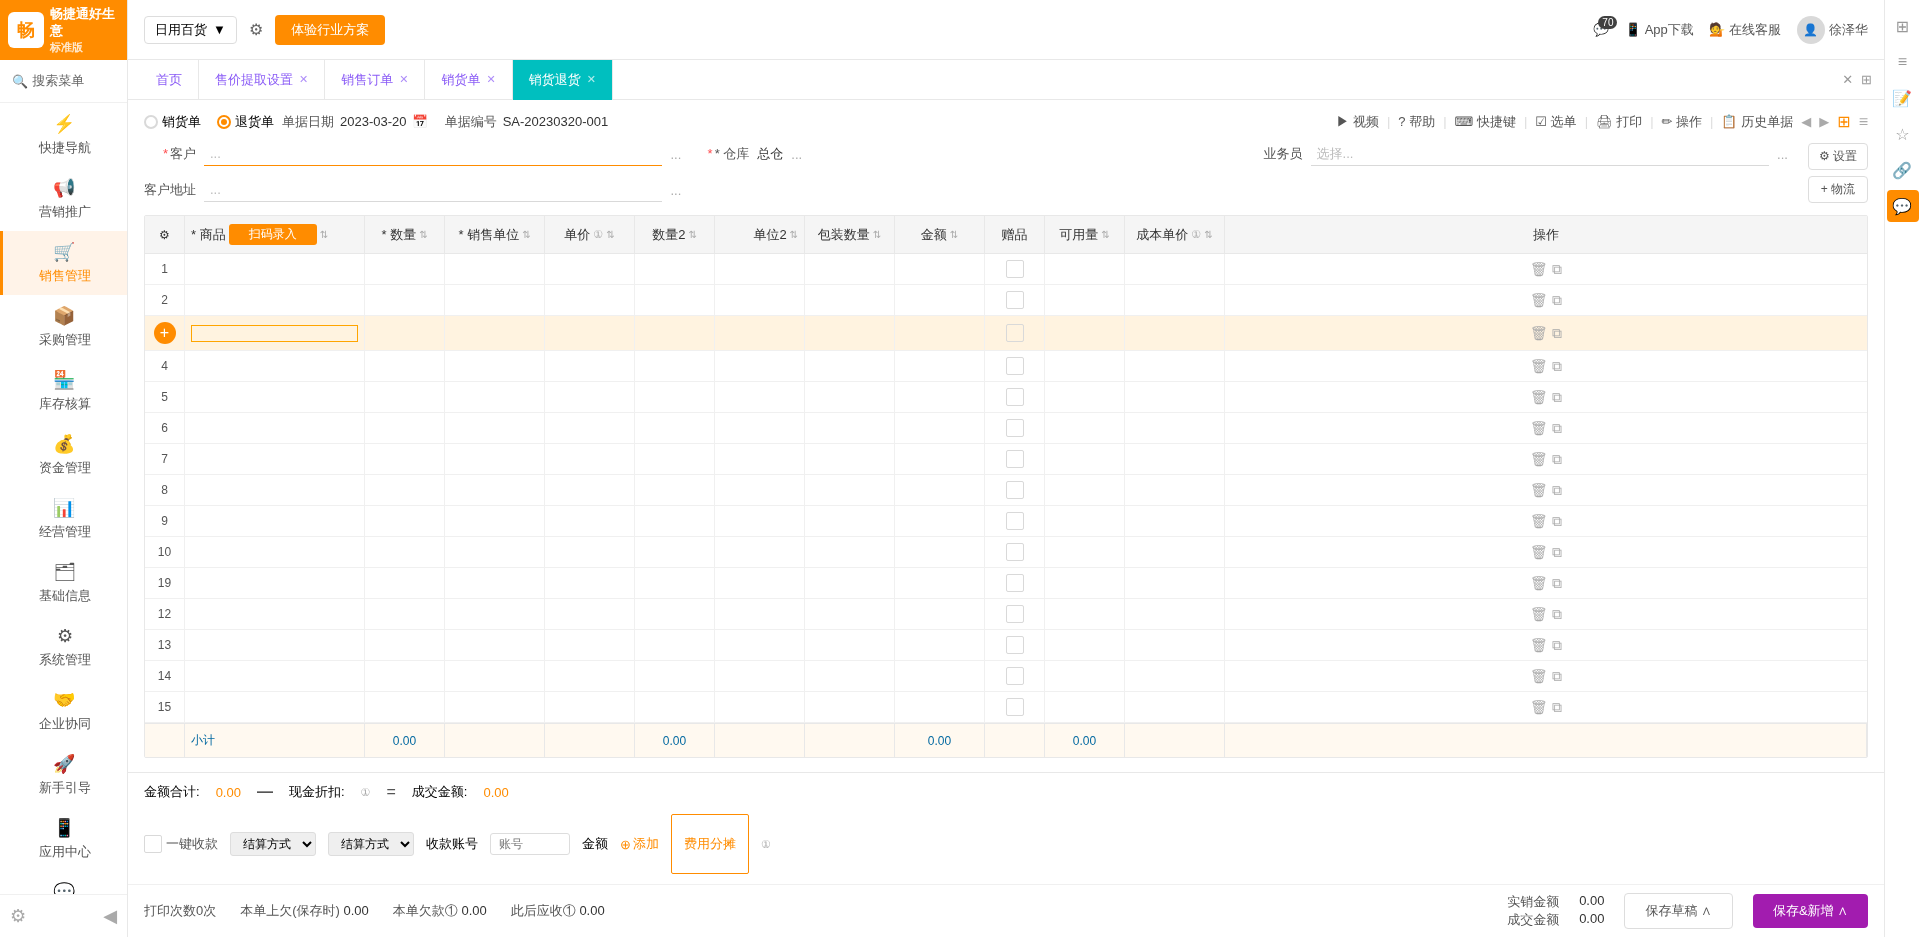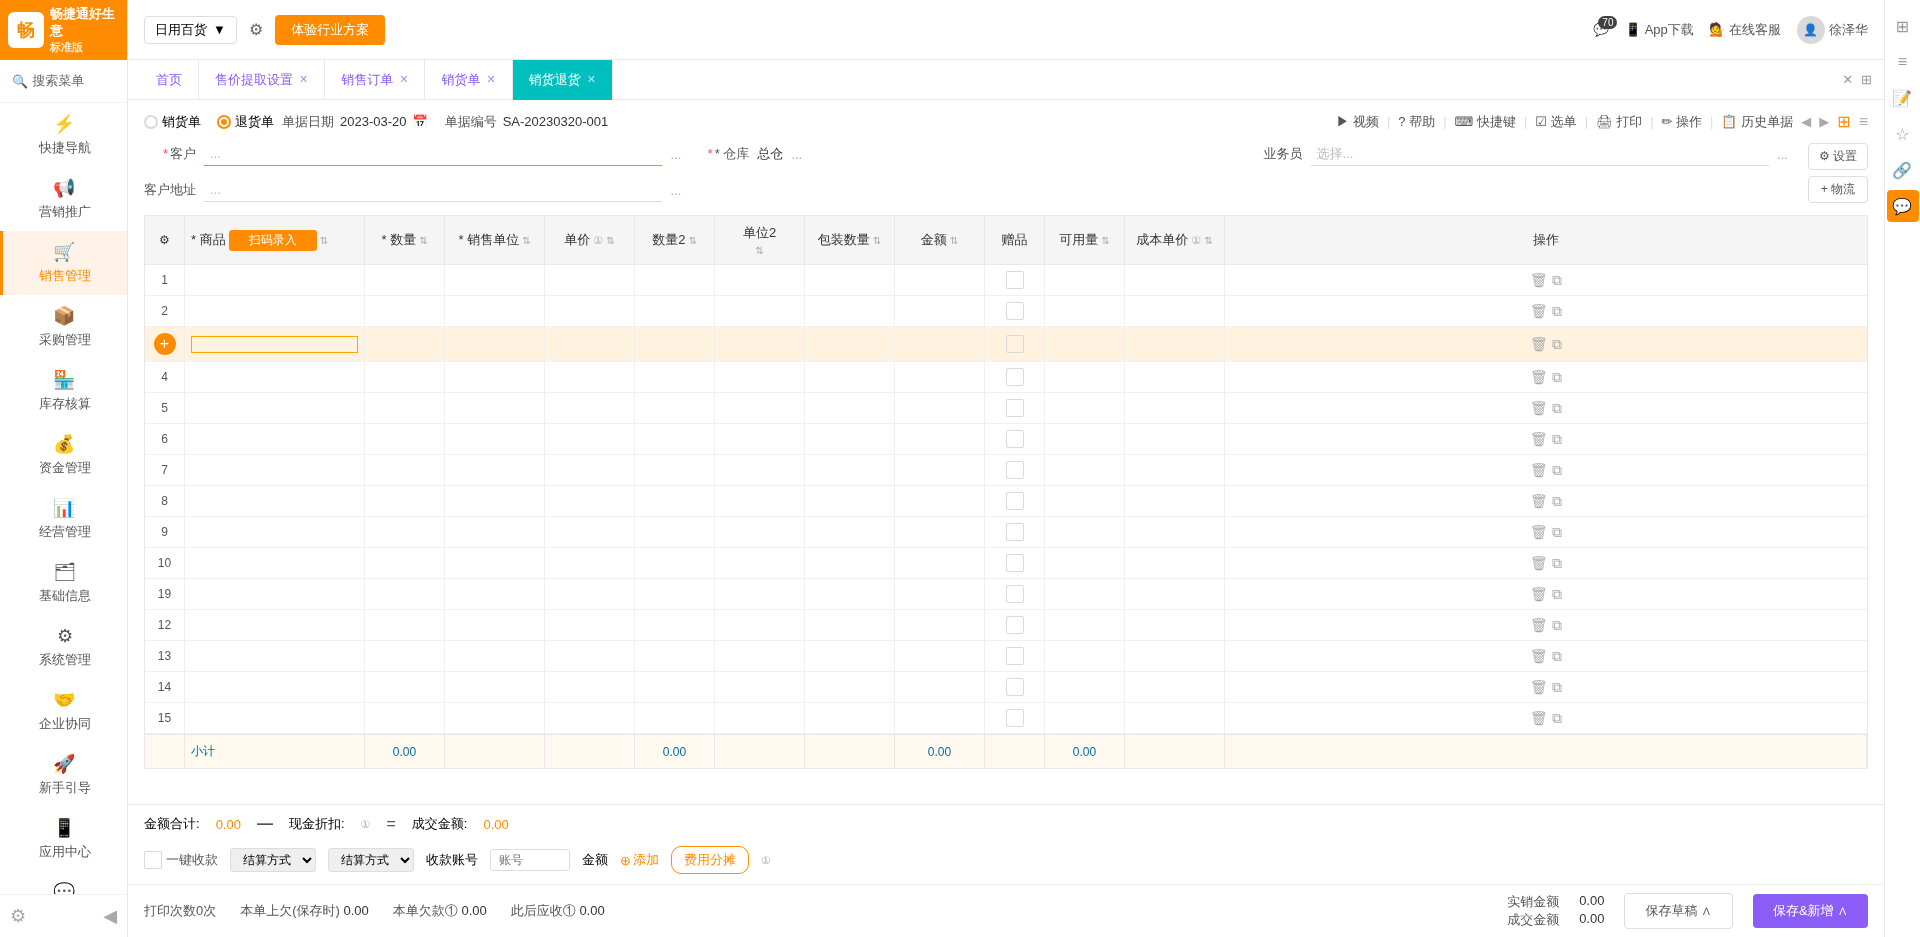--- a/index.html
+++ b/index.html
@@ -67,21 +67,21 @@
     .table-row { display: flex; border-bottom: 1px solid #f0f0f0; }
     .table-row.highlighted { background: #fff3e8; }
     .table-row .td { padding: 6px 6px; border-right: 1px solid #f0f0f0; display: flex; align-items: center; font-size: 12px; color: #555; overflow: hidden; }
     .table-row .td:last-child { border-right: none; }
     .row-num { width: 40px; flex-shrink: 0; justify-content: center; color: #999; font-size: 12px; }
     .col-product { width: 180px; flex-shrink: 0; }
     .col-qty { width: 80px; flex-shrink: 0; justify-content: center; }
     .col-unit { width: 100px; flex-shrink: 0; justify-content: center; }
     .col-price { width: 90px; flex-shrink: 0; justify-content: center; }
     .col-qty2 { width: 80px; flex-shrink: 0; justify-content: center; }
-    .col-unit2 { width: 90px; flex-shrink: 0; justify-content: flex-end; flex-direction: column; }
+    .col-unit2 { width: 90px; flex-shrink: 0; justify-content: flex-end; }
     .col-pkg { width: 90px; flex-shrink: 0; justify-content: center; }
     .col-amount { width: 90px; flex-shrink: 0; justify-content: center; }
     .col-gift { width: 60px; flex-shrink: 0; justify-content: center; }
     .col-avail { width: 80px; flex-shrink: 0; justify-content: center; }
     .col-cost { width: 100px; flex-shrink: 0; justify-content: center; }
     .col-ops { flex: 1; justify-content: center; }
 
     .checkbox-cell { width: 18px; height: 18px; border: 1px solid #d9d9d9; border-radius: 2px; display: inline-block; cursor: pointer; }
     .add-row-btn { width: 22px; height: 22px; background: #ff8c00; color: #fff; border: none; border-radius: 50%; cursor: pointer; font-size: 16px; display: flex; align-items: center; justify-content: center; }
     .scan-btn { background: #ff8c00; color: #fff; border: none; border-radius: 3px; padding: 2px 20px; font-size: 12px; cursor: pointer; }
@@ -92,28 +92,28 @@
     .table-footer .td { padding: 8px 6px; font-weight: 500; color: #0369a1; font-size: 12px; border-right: 1px solid #e8e8e8; display: flex; align-items: center; }
 
     
     .bottom-bar { background: #fff; border-top: 1px solid #e8e8e8; padding: 10px 16px; flex-shrink: 0; }
     .bottom-row1 { display: flex; align-items: center; gap: 16px; margin-bottom: 8px; }
     .bottom-row2 { display: flex; align-items: center; gap: 12px; margin-top: 13px; }
     .bottom-checkbox { display: flex; align-items: center; gap: 4px; color: #555; cursor: pointer; }
     .bottom-select { border: 1px solid #ddd; border-radius: 3px; padding: 3px 8px; font-size: 12px; }
     .bottom-input { border: 1px solid #ddd; border-radius: 3px; padding: 3px 8px; font-size: 12px; width: 80px; }
     .add-btn { background: none; border: none; color: #ff8c00; cursor: pointer; display: flex; align-items: center; gap: 2px; }
-    .expense-btn { border: 1px solid #ff8c00; color: #ff8c00; background: #fff; border-radius: 10px; padding: 4px 12px; cursor: pointer; }
+    .expense-btn { border: 1px solid #ff8c00; color: #ff8c00; background: #fff; border-radius: 2px; padding: 20px 12px; cursor: pointer; }
     .bottom-footer { display: flex; align-items: center; justify-content: space-between; padding: 8px 16px; background: #fff; border-top: 1px solid #f0f0f0; }
     .footer-stats { display: flex; gap: 24px; color: #555; font-size: 12px; }
     .footer-totals { text-align: right; color: #555; }
     .footer-total-row { display: flex; justify-content: space-between; gap: 20px; font-size: 13px; }
     .footer-total-row .amount { color: #333; font-weight: 500; }
     .btn-save-draft { border: 1px solid #ddd; border-radius: 4px; padding: 8px 20px; cursor: pointer; background: #fff; color: #555; font-size: 13px; display: flex; align-items: center; gap: 4px; }
-    .btn-save-new { background: #8b5cf6; color: #fff; border: none; border-radius: 4px; padding: 8px 20px; cursor: pointer; font-size: 13px; display: flex; align-items: center; gap: 4px; }
+    .btn-save-new { background: #a21caf; color: #fff; border: none; border-radius: 4px; padding: 8px 20px; cursor: pointer; font-size: 13px; display: flex; align-items: center; gap: 4px; }
 
     
     .right-panel { width: 36px; background: #fff; border-left: 1px solid #e8e8e8; display: flex; flex-direction: column; align-items: center; padding-top: 10px; gap: 4px; flex-shrink: 0; }
     .right-panel-icon { width: 32px; height: 32px; display: flex; align-items: center; justify-content: center; cursor: pointer; color: #999; font-size: 16px; border-radius: 4px; }
     .right-panel-icon.active { background: #ff8c00; color: #fff; }
 
     .radio-dot { width: 14px; height: 14px; border-radius: 50%; border: 2px solid #d9d9d9; display: inline-flex; align-items: center; justify-content: center; }
     .radio-dot.checked { border-color: #ff8c00; }
     .radio-dot.checked::after { content: ''; width: 6px; height: 6px; background: #ff8c00; border-radius: 50%; display: block; }
 

